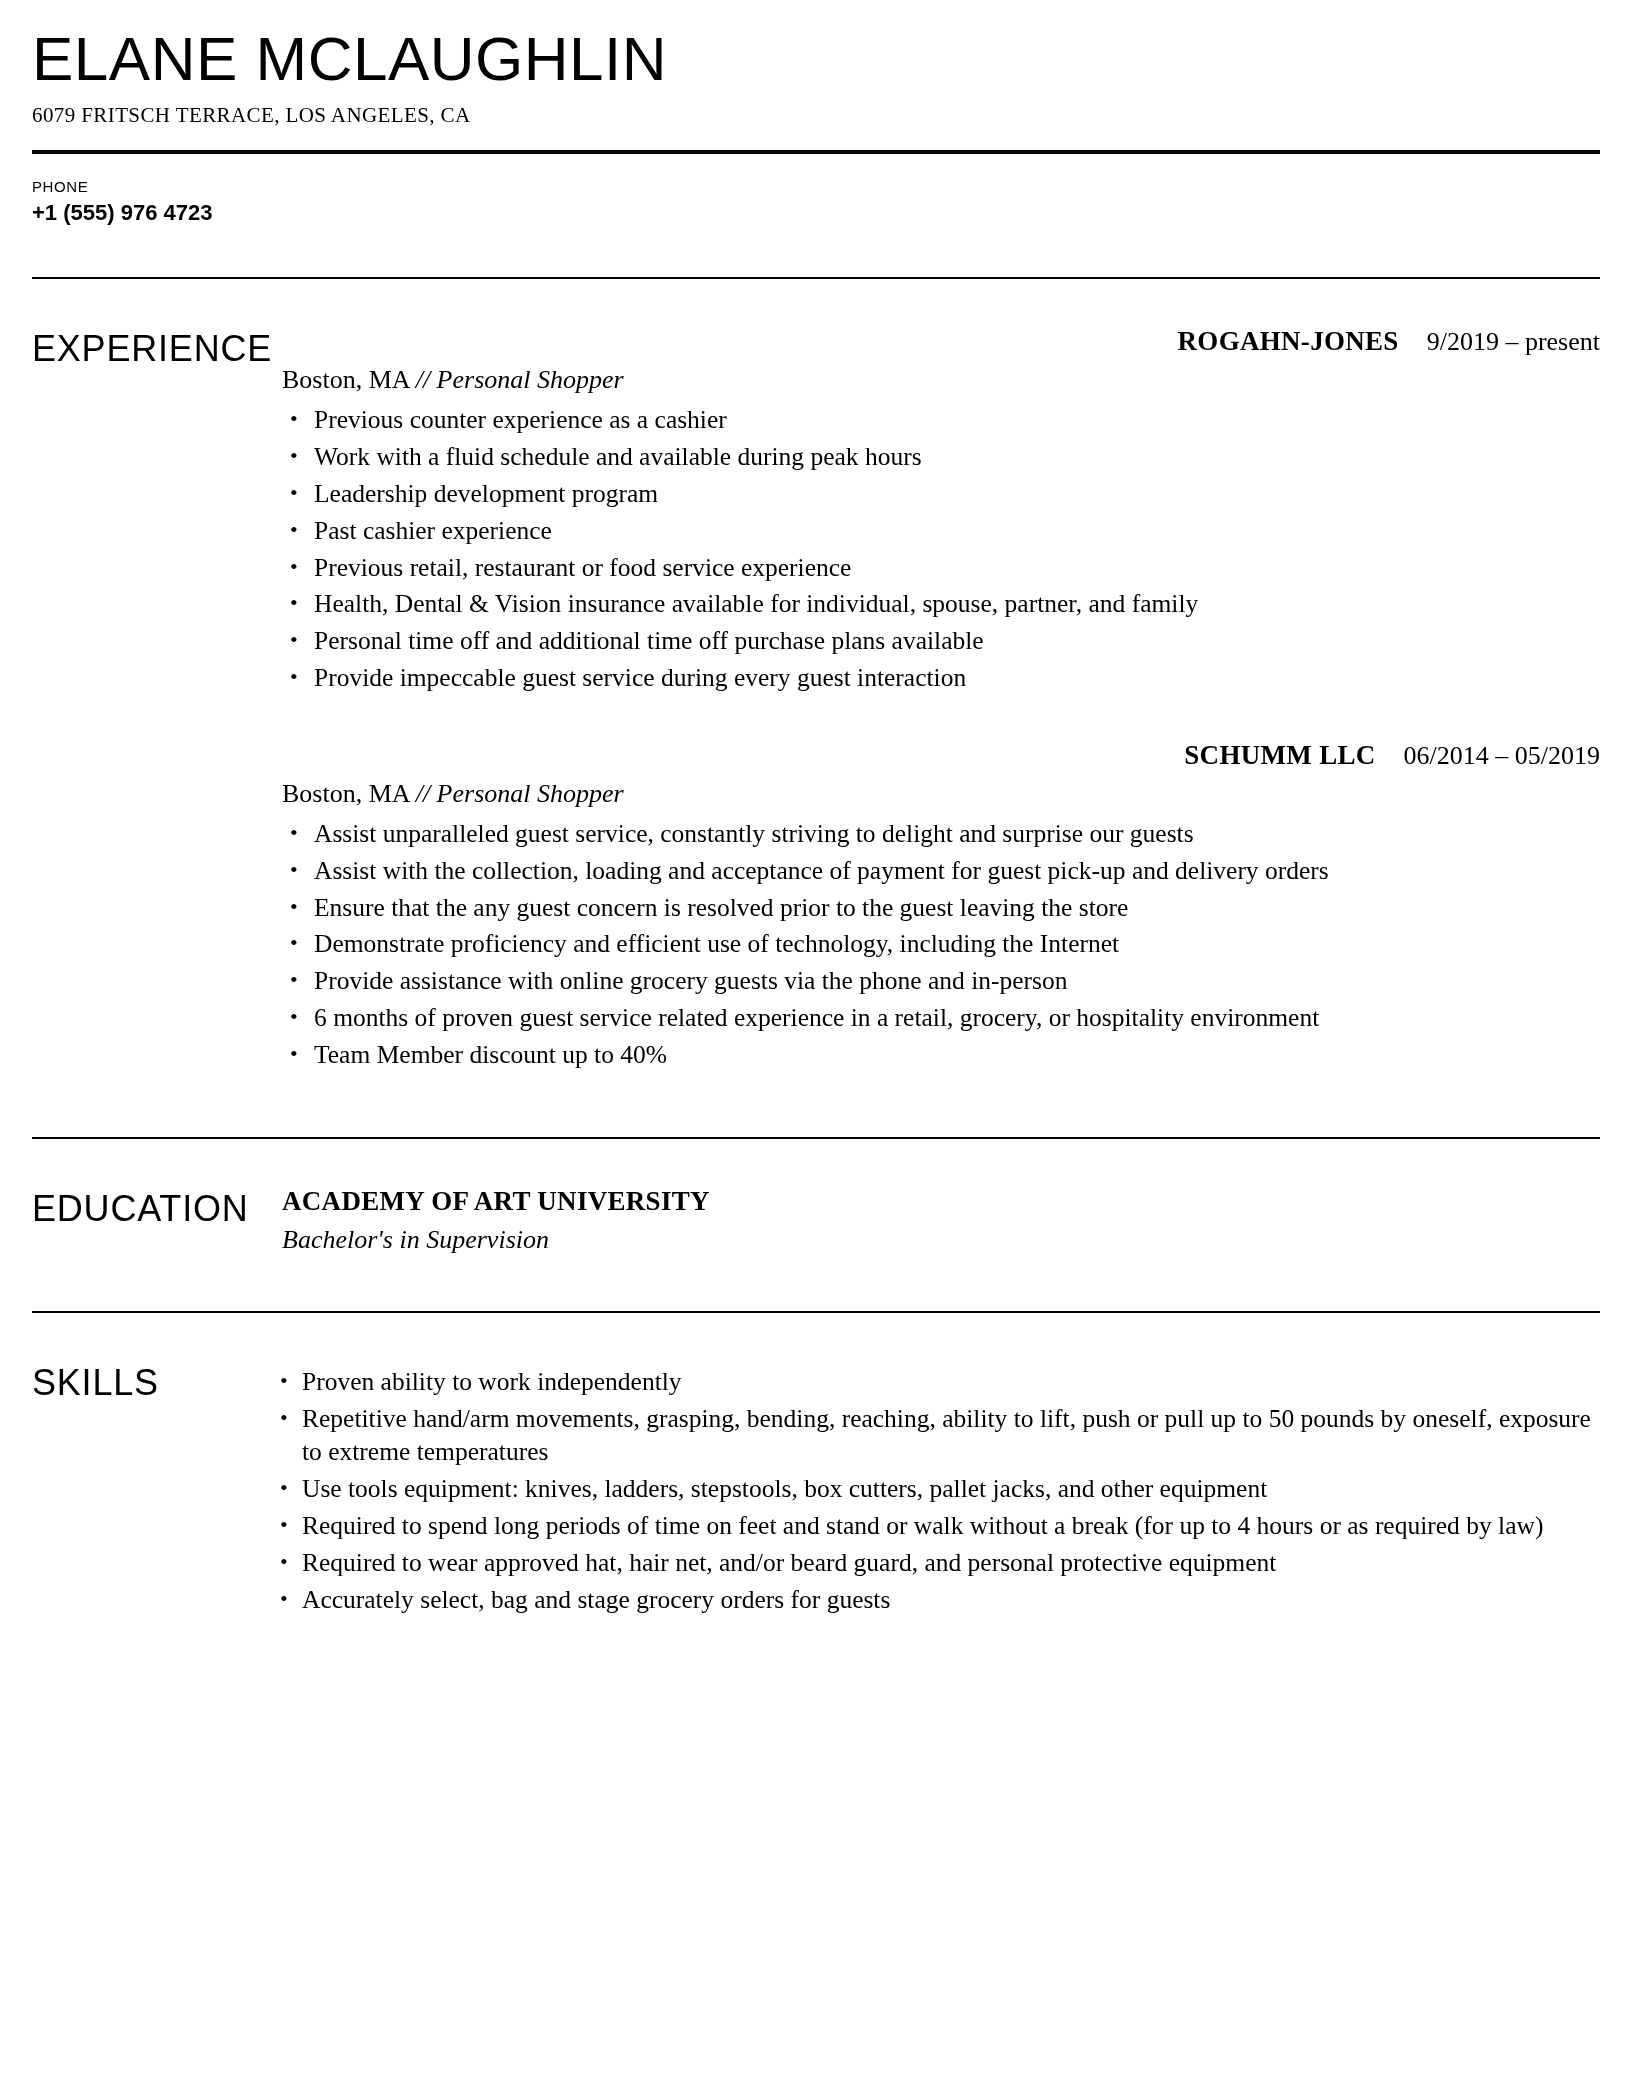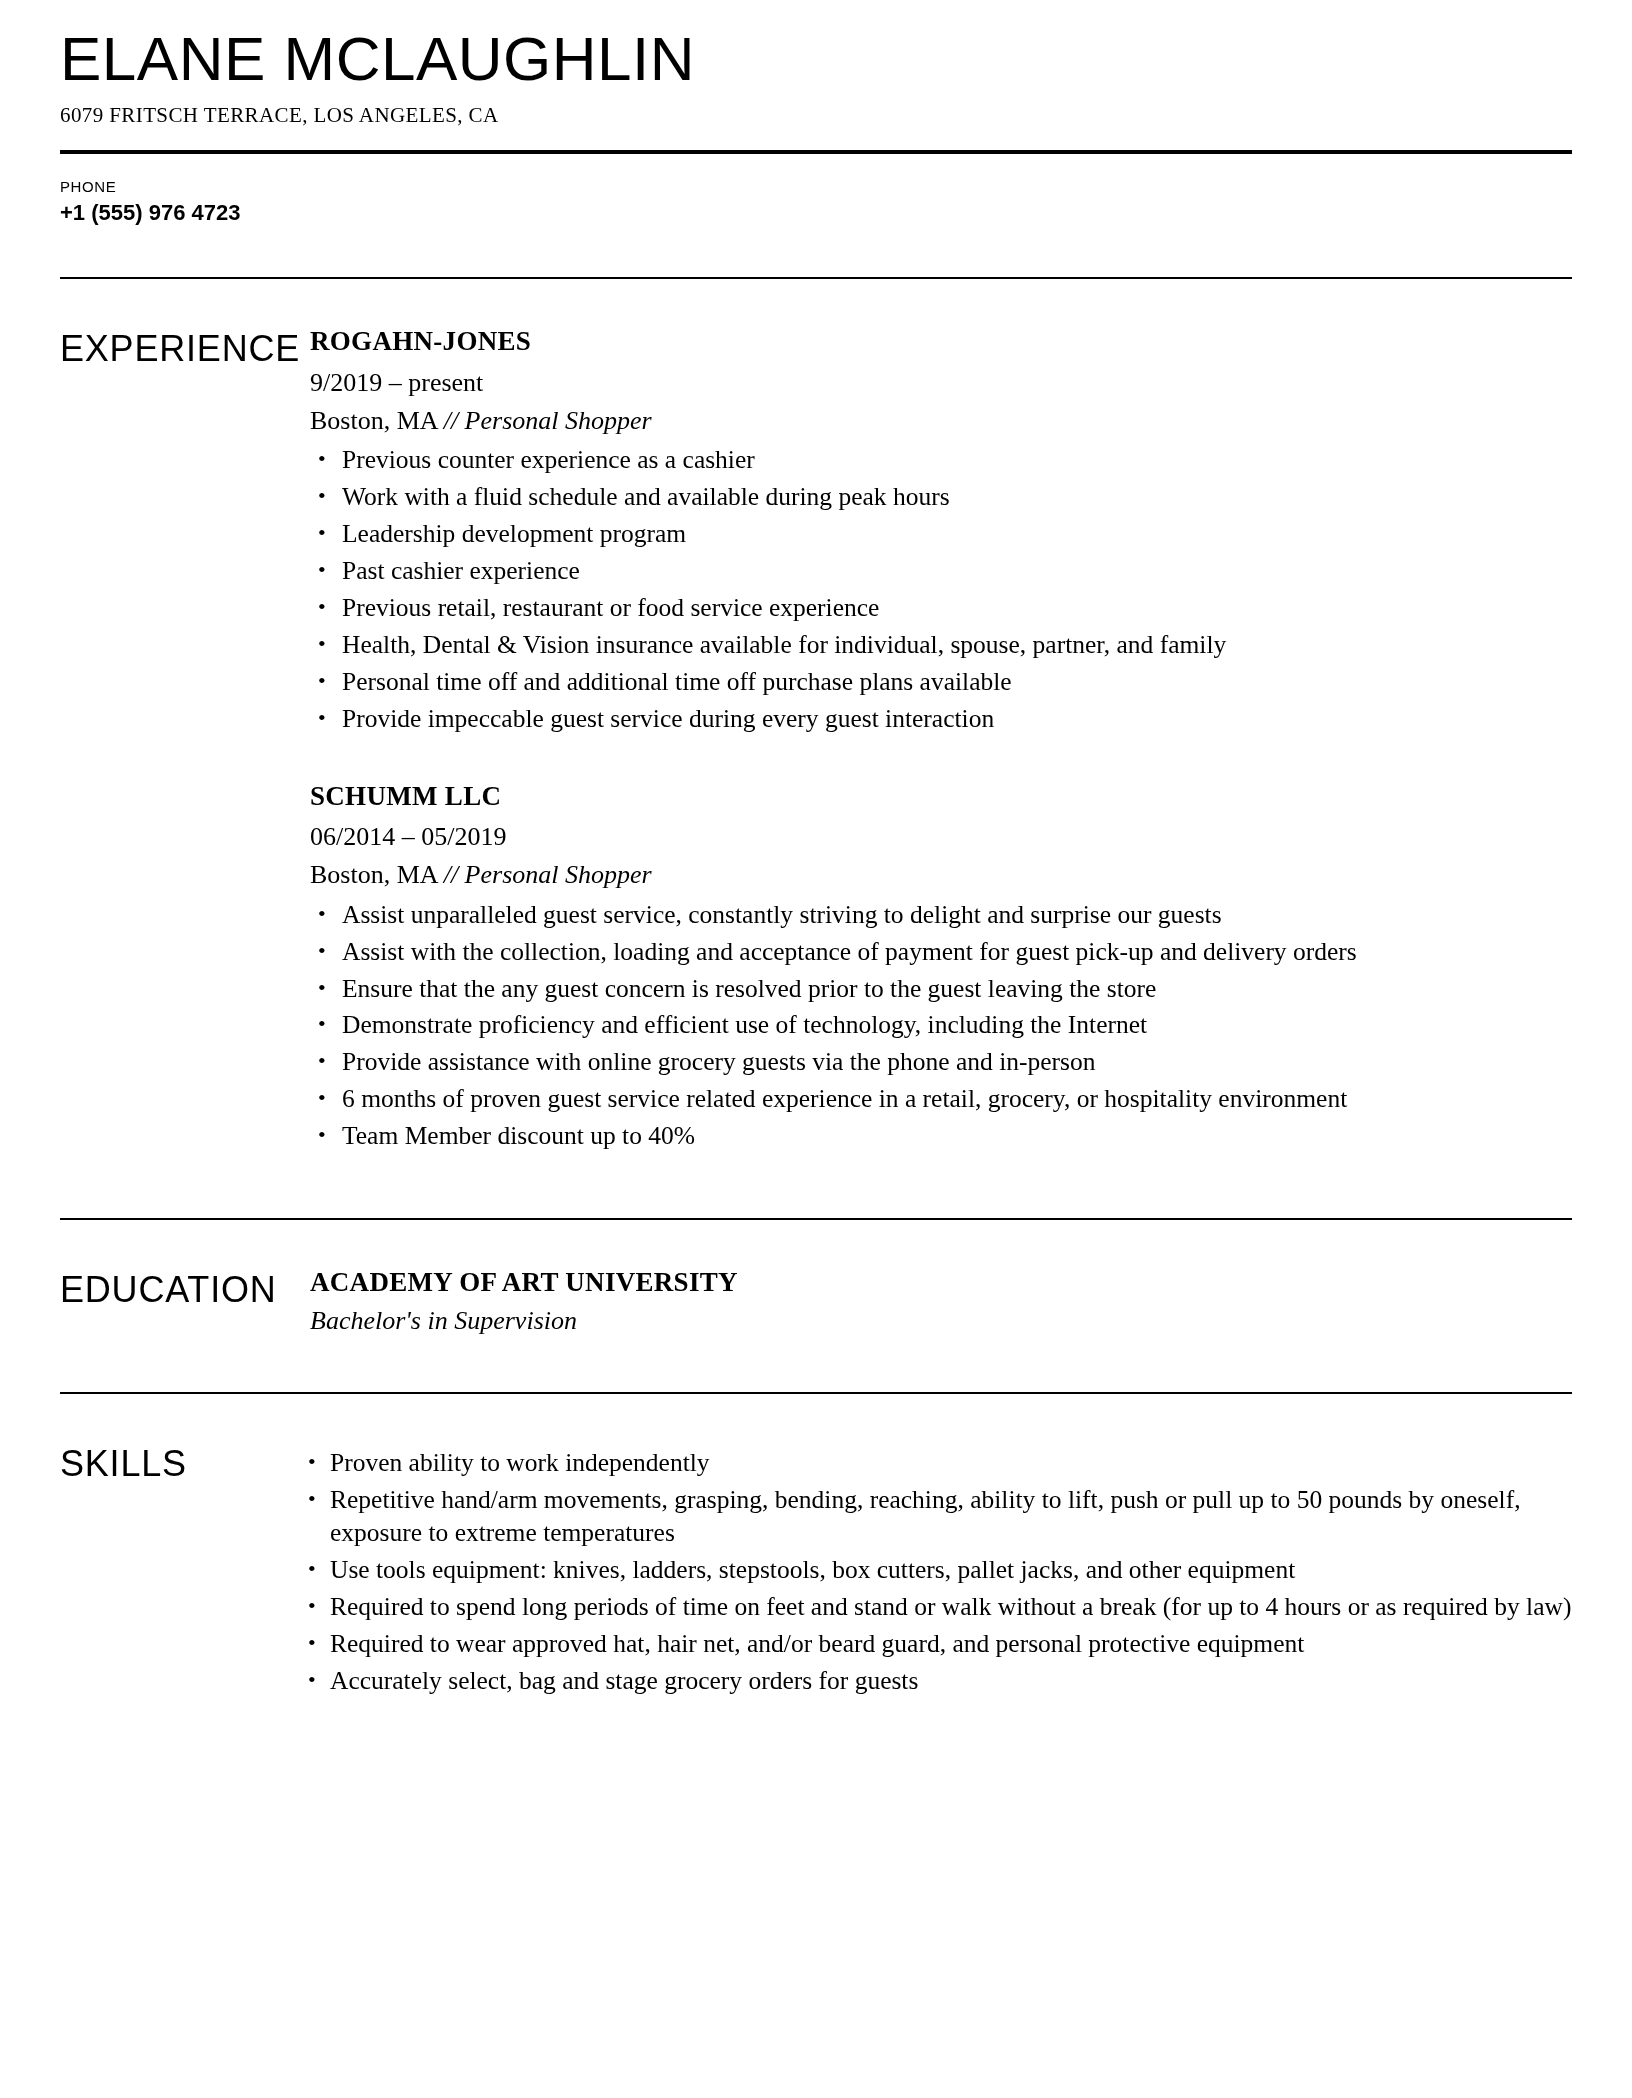--- a/index.html
+++ b/index.html
@@ -12,21 +12,21 @@
     min-height: 2098px;
     font-family: "Liberation Serif", "DejaVu Serif", serif;
     color: #000000;
     -webkit-font-smoothing: antialiased;
   }
 
   .page {
     width: 1632px;
     min-height: 2098px;
     box-sizing: border-box;
-    padding: 0 60px;
+    padding: 0 32px;
     position: relative;
   }
 
   
   .header {
     padding-top: 26px;
   }
   .name {
     font-family: "Liberation Sans", "DejaVu Sans", sans-serif;
     font-size: 62px;
@@ -96,23 +96,22 @@
   .section-spacer-edu { height: 54px; }
   .section-spacer-skills { height: 66px; }
 
   
   .entry { margin-bottom: 44px; }
   .entry:last-child { margin-bottom: 0; }
 
   .entry-head {
     display: flex;
     align-items: baseline;
-    justify-content: flex-start;
-    gap: 8px;
-    flex-direction: column;
+    justify-content: flex-end;
+    gap: 28px;
   }
   .org {
     font-size: 27px;
     font-weight: bold;
     letter-spacing: 0.3px;
     line-height: 1.25;
   }
   .dates {
     font-size: 26px;
     line-height: 1.25;

